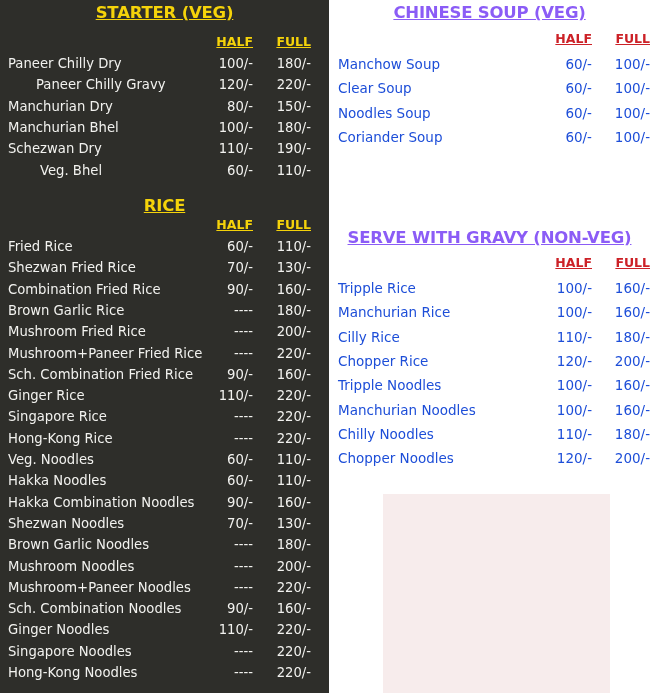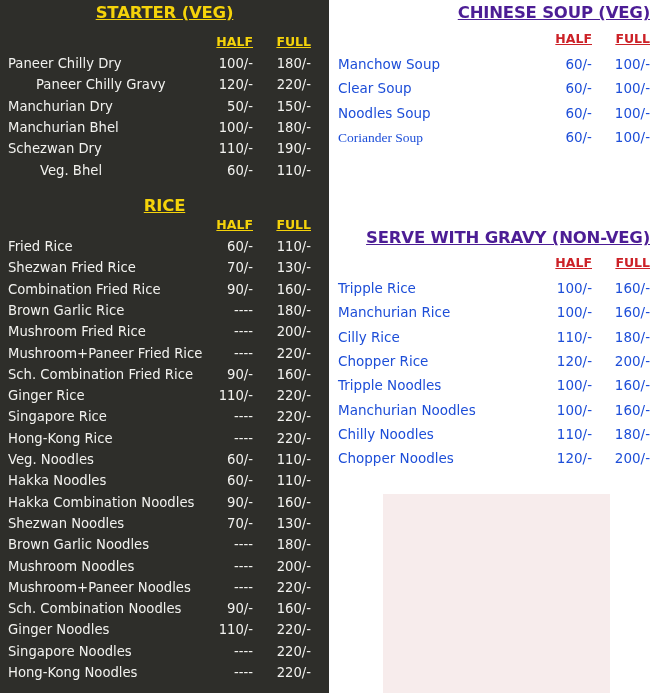--- a/index.html
+++ b/index.html
@@ -62,24 +62,24 @@
   .light-panel {
     position: absolute;
     left: 329px;
     top: 0;
     width: 321px;
     height: 693px;
     background: #ffffff;
     overflow: hidden;
   }
   .light-panel .section-title {
-    color: #4c1d95;
+    color: #8b5cf6;
     font-weight: bold;
     font-size: 16.5px;
-    text-align: right;
+    text-align: center;
     text-decoration: underline;
     letter-spacing: -0.2px;
     line-height: 1;
     white-space: nowrap;
   }
   .light-panel .col-head {
     color: #cc2127;
     font-weight: bold;
     font-size: 12.5px;
     text-decoration: underline;
@@ -112,21 +112,21 @@
         <div class="section-title abs" style="left: 0px; top: 5px; width: 329px;">STARTER (VEG)</div>
         <div class="col-head abs rt" style="right: 76px; top: 36px;">HALF</div>
         <div class="col-head abs rt" style="right: 18px; top: 36px;">FULL</div>
         <div class="item-name abs" style="left: 8px; top: 57px;">Paneer Chilly Dry</div>
         <div class="price abs rt" style="right: 76px; top: 57px;">100/-</div>
         <div class="price abs rt" style="right: 18px; top: 57px;">180/-</div>
         <div class="item-name abs" style="left: 8px; top: 78px; margin-left: 28px;">Paneer Chilly Gravy</div>
         <div class="price abs rt" style="right: 76px; top: 78.3px;">120/-</div>
         <div class="price abs rt" style="right: 18px; top: 78.3px;">220/-</div>
         <div class="item-name abs" style="left: 8px; top: 99.6px;">Manchurian Dry</div>
-        <div class="price abs rt" style="right: 76px; top: 99.6px;">50/-</div>
+        <div class="price abs rt" style="right: 76px; top: 99.6px;">80/-</div>
         <div class="price abs rt" style="right: 18px; top: 99.6px;">150/-</div>
         <div class="item-name abs" style="left: 8px; top: 120.9px;">Manchurian Bhel</div>
         <div class="price abs rt" style="right: 76px; top: 120.9px;">100/-</div>
         <div class="price abs rt" style="right: 18px; top: 120.9px;">180/-</div>
         <div class="item-name abs" style="left: 8px; top: 142.2px;">Schezwan Dry</div>
         <div class="price abs rt" style="right: 76px; top: 142.2px;">110/-</div>
         <div class="price abs rt" style="right: 18px; top: 142.2px;">190/-</div>
         <div class="item-name abs" style="left: 8px; top: 163.5px; margin-left: 32px;">Veg. Bhel</div>
         <div class="price abs rt" style="right: 76px; top: 163.5px;">60/-</div>
         <div class="price abs rt" style="right: 18px; top: 163.5px;">110/-</div>
@@ -206,21 +206,21 @@
         <div class="col-head abs rt" style="right: 0px; top: 33px;">FULL</div>
         <div class="item-name abs" style="left: 9px; top: 58px;">Manchow Soup</div>
         <div class="price abs rt" style="right: 58px; top: 58px;">60/-</div>
         <div class="price abs rt" style="right: 0px; top: 58px;">100/-</div>
         <div class="item-name abs" style="left: 9px; top: 82.3px;">Clear Soup</div>
         <div class="price abs rt" style="right: 58px; top: 82.3px;">60/-</div>
         <div class="price abs rt" style="right: 0px; top: 82.3px;">100/-</div>
         <div class="item-name abs" style="left: 9px; top: 106.6px;">Noodles Soup</div>
         <div class="price abs rt" style="right: 58px; top: 106.6px;">60/-</div>
         <div class="price abs rt" style="right: 0px; top: 106.6px;">100/-</div>
-        <div class="item-name abs" style="left: 9px; top: 130.9px; font-family: Liberation Serif, serif;">Coriander Soup</div>
+        <div class="item-name abs" style="left: 9px; top: 130.9px;">Coriander Soup</div>
         <div class="price abs rt" style="right: 58px; top: 130.9px;">60/-</div>
         <div class="price abs rt" style="right: 0px; top: 130.9px;">100/-</div>
         <div class="section-title abs" style="left: 0px; top: 230px; width: 321px;">SERVE WITH GRAVY (NON-VEG)</div>
         <div class="col-head abs rt" style="right: 58px; top: 257px;">HALF</div>
         <div class="col-head abs rt" style="right: 0px; top: 257px;">FULL</div>
         <div class="item-name abs" style="left: 9px; top: 282px;">Tripple Rice</div>
         <div class="price abs rt" style="right: 58px; top: 282px;">100/-</div>
         <div class="price abs rt" style="right: 0px; top: 282px;">160/-</div>
         <div class="item-name abs" style="left: 9px; top: 306.3px;">Manchurian Rice</div>
         <div class="price abs rt" style="right: 58px; top: 306.3px;">100/-</div>

